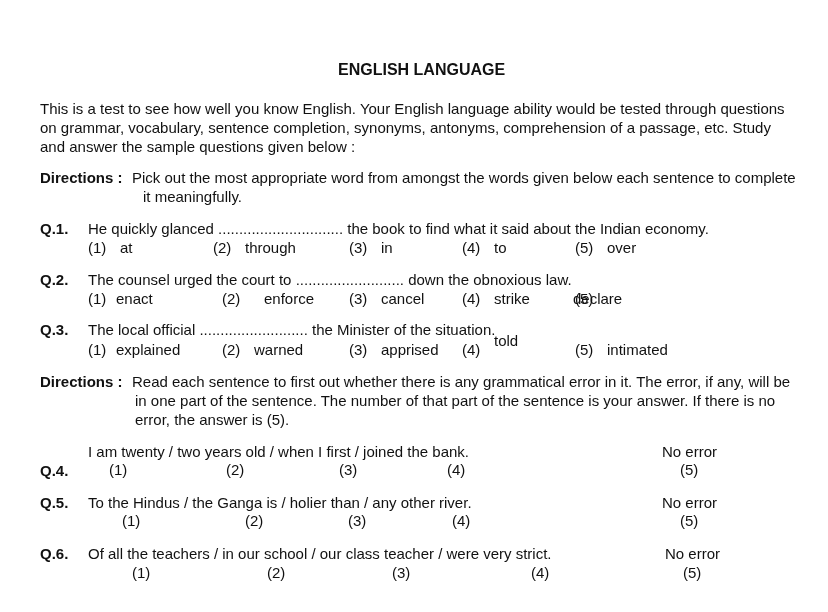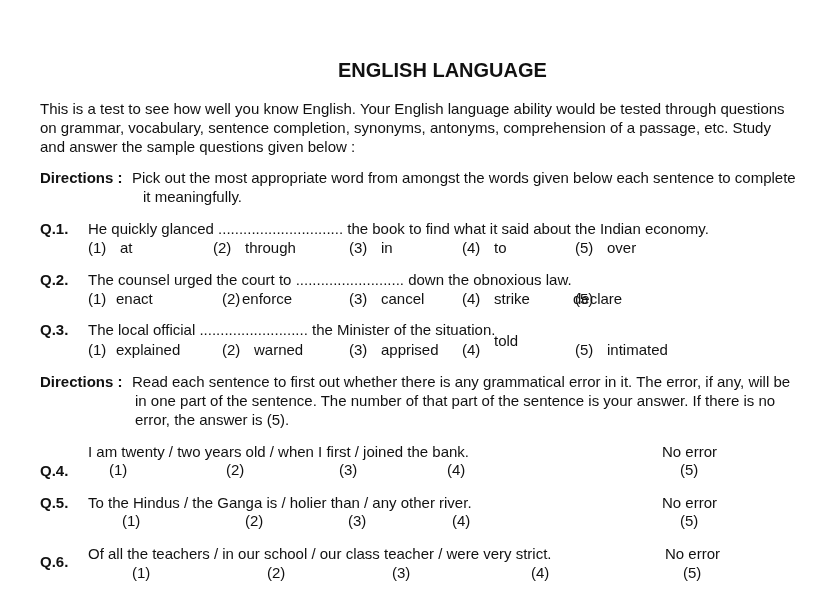--- a/index.html
+++ b/index.html
@@ -1,19 +1,19 @@
 <!DOCTYPE html>
 <html><head>
   <meta charset="utf-8">
   <style>
     html, body { margin: 0; padding: 0; background: #ffffff; }
     body { width: 828px; height: 612px; position: relative; overflow: hidden;
            font-family: "Liberation Sans", sans-serif; color: #111111; font-size: 15px; }
     .abs { position: absolute; white-space: nowrap; line-height: 18px; }
-    .title { font-weight: bold; font-size: 20px; }
+    .title { font-weight: bold; font-size: 16px; }
     .bold { font-weight: bold; }
     .para { line-height: 19px; }
   </style>
 </head>
 <body>
 
 <div class="abs title" style="left:338px; top:61px;">ENGLISH LANGUAGE</div>
 
 <div>
   <div class="abs para" style="left:40px; top:99px;">This is a test to see how well you know English. Your English language ability would be tested through questions</div>
@@ -54,21 +54,21 @@
 
 <div>
   <span class="abs bold" style="left:40px; top:271px;">Q.2.</span>
   <span class="abs" style="left:88px; top:271px;">The counsel urged the court to .......................... down the obnoxious law.</span>
   <div>
       <span class="abs" style="left:88px; top:290px;">(1)</span>
       <span class="abs" style="left:116px; top:290px;">enact</span>
     </div>
   <div>
       <span class="abs" style="left:222px; top:290px;">(2)</span>
-      <span class="abs" style="left:242px; top:290px;text-align:center;">enforce</span>
+      <span class="abs" style="left:264px; top:290px;text-align:center;">enforce</span>
     </div>
   <div>
       <span class="abs" style="left:349px; top:290px;">(3)</span>
       <span class="abs" style="left:381px; top:290px;">cancel</span>
     </div>
   <div>
       <span class="abs" style="left:462px; top:290px;">(4)</span>
       <span class="abs" style="left:494px; top:290px;">strike</span>
     </div>
   <div>
@@ -125,21 +125,21 @@
   <span class="abs" style="left:88px; top:494px;">To the Hindus  /  the Ganga is  /  holier than  /  any other river.</span>
   <span class="abs" style="left:662px; top:494px;">No error</span>
   <span class="abs" style="left:122px; top:512px;">(1)</span>
   <span class="abs" style="left:245px; top:512px;">(2)</span>
   <span class="abs" style="left:348px; top:512px;">(3)</span>
   <span class="abs" style="left:452px; top:512px;">(4)</span>
   <span class="abs" style="left:680px; top:512px;">(5)</span>
 </div>
 
 <div>
-  <span class="abs bold" style="left:40px; top:545px;margin-top:8px;">Q.6.</span>
+  <span class="abs bold" style="left:40px; top:545px;">Q.6.</span>
   <span class="abs" style="left:88px; top:545px;">Of all the teachers  /  in our school  /  our class teacher  /  were very strict.</span>
   <span class="abs" style="left:665px; top:545px;">No error</span>
   <span class="abs" style="left:132px; top:564px;">(1)</span>
   <span class="abs" style="left:267px; top:564px;">(2)</span>
   <span class="abs" style="left:392px; top:564px;">(3)</span>
   <span class="abs" style="left:531px; top:564px;">(4)</span>
   <span class="abs" style="left:683px; top:564px;">(5)</span>
 </div>
 
 </body></html>

